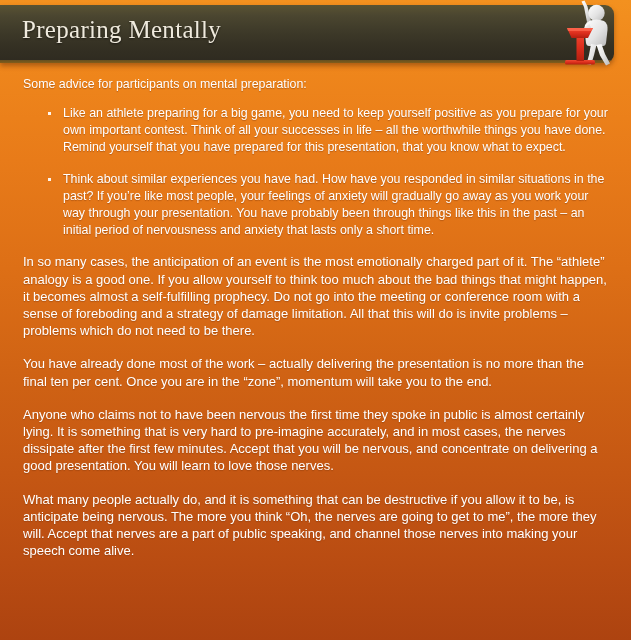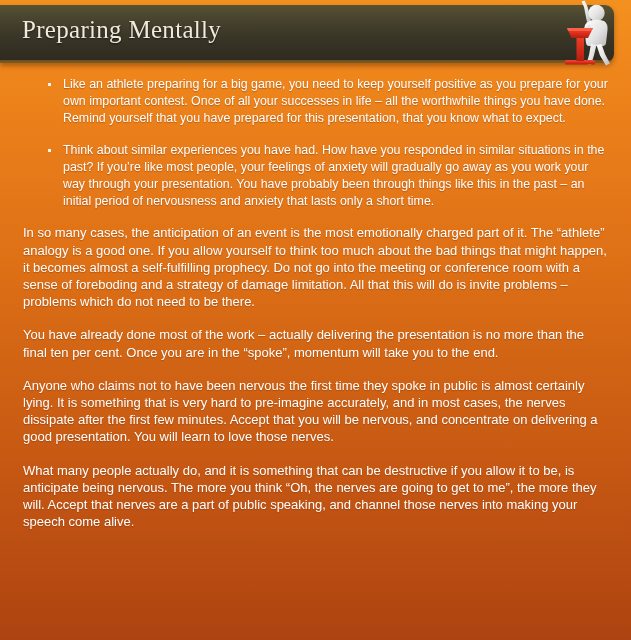--- a/index.html
+++ b/index.html
@@ -172,31 +172,32 @@
 
       <rect x="25.5" y="34" width="7.5" height="29" fill="url(#podGrad)"></rect>
 
       <path d="M16 30 l26 0 l-5 10 l-16.5 0 Z" fill="url(#podGrad)"></path>
       <path d="M16 30 l26 0 l-1.5 3 l-23.5 0 Z" fill="#ff6a52" opacity="0.75"></path>
     </svg>
   </div>
 
   <div id="content">
 
+    <div class="lead-line">Some advice for participants on mental preparation:</div>
 
     <ul class="bullets">
       <li>
         <span class="bullet-marker"></span>
-        <span>Like an athlete preparing for a big game, you need to keep yourself positive as you prepare for your own important contest. Once of all your successes in life – all the worthwhile things you have done. Remind yourself that you have prepared for this presentation, that you know what to expect.</span>
+        <span>Like an athlete preparing for a big game, you need to keep yourself positive as you prepare for your own important contest. Think of all your successes in life – all the worthwhile things you have done. Remind yourself that you have prepared for this presentation, that you know what to expect.</span>
       </li>
       <li>
         <span class="bullet-marker"></span>
         <span>Think about similar experiences you have had.  How have you responded in similar situations in the past?  If you’re like most people, your feelings of anxiety will gradually go away as you work your way through your presentation.  You have probably been through things like this in the past – an initial period of nervousness and anxiety that lasts only a short time.</span>
       </li>
     </ul>
 
     <p class="para">In so many cases, the anticipation of an event is the most emotionally charged part of it. The “athlete” analogy is a good one. If you allow yourself to think too much about the bad things that might happen, it becomes almost a self-fulfilling prophecy. Do not go into the meeting or conference room with a sense of foreboding and a strategy of damage limitation. All that this will do is invite problems – problems which do not need to be there.</p>
-    <p class="para">You have already done most of the work – actually delivering the presentation is no more than the final ten per cent. Once you are in the “spoke”, momentum will take you to the end.</p>
+    <p class="para">You have already done most of the work – actually delivering the presentation is no more than the final ten per cent. Once you are in the “zone”, momentum will take you to the end.</p>
     <p class="para">Anyone who claims not to have been nervous the first time they spoke in public is almost certainly lying. It is something that is very hard to pre-imagine accurately, and in most cases, the nerves dissipate after the first few minutes. Accept that you will be nervous, and concentrate on delivering a good presentation. You will learn to love those nerves.</p>
     <p class="para">What many people actually do, and it is something that can be destructive if you allow it to be, is anticipate being nervous. The more you think “Oh, the nerves are going to get to me”, the more they will. Accept that nerves are a part of public speaking, and channel those nerves into making your speech come alive.</p>
 
   </div>
 </div>
 
 </body></html>

